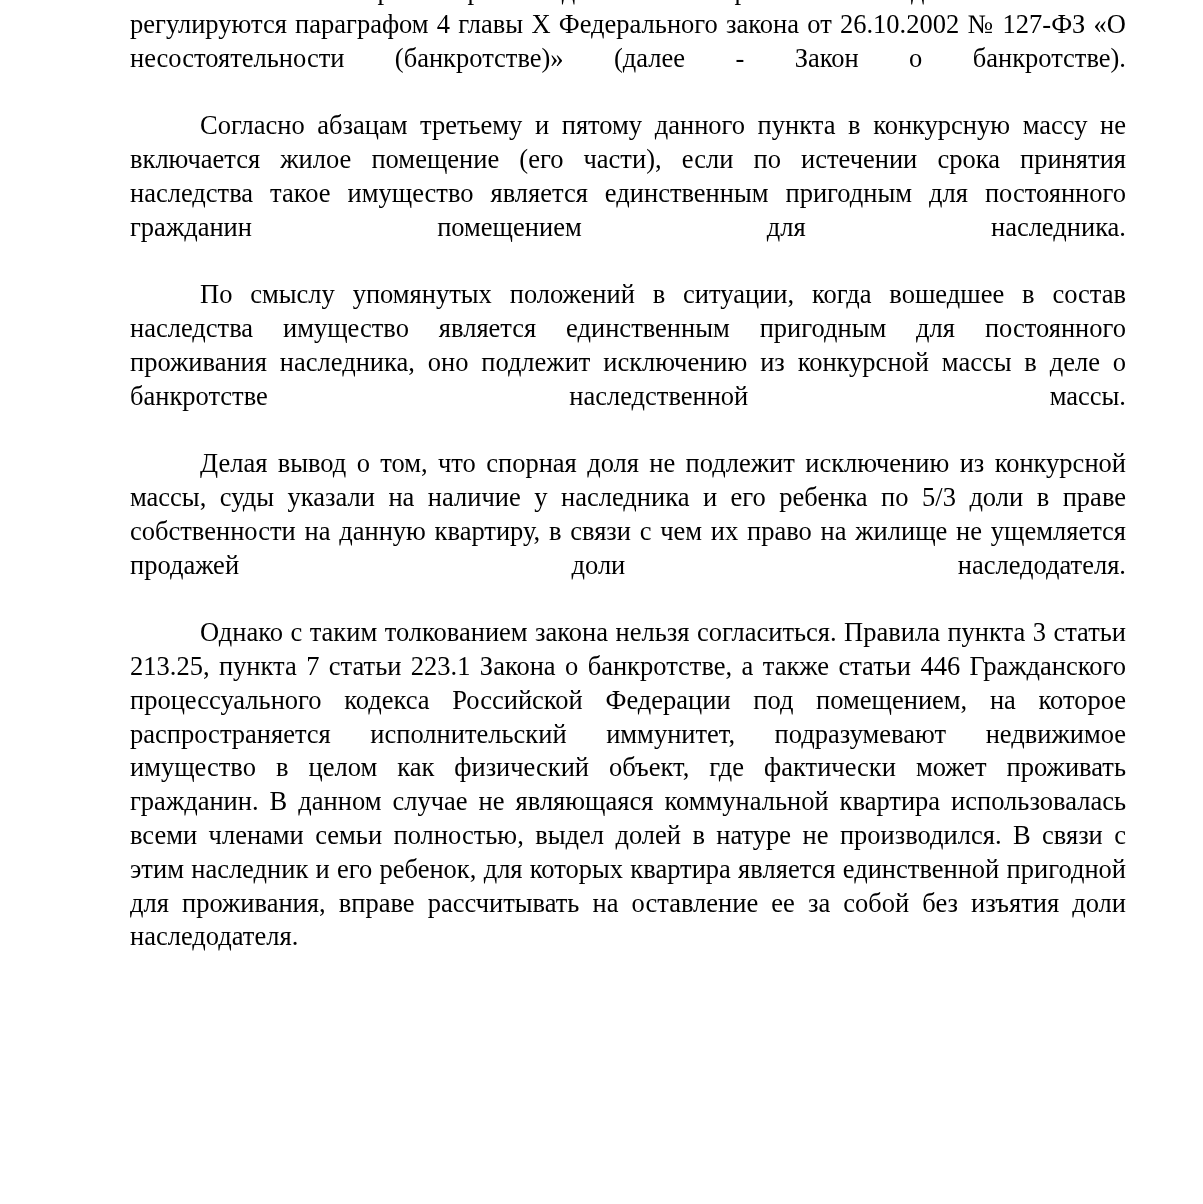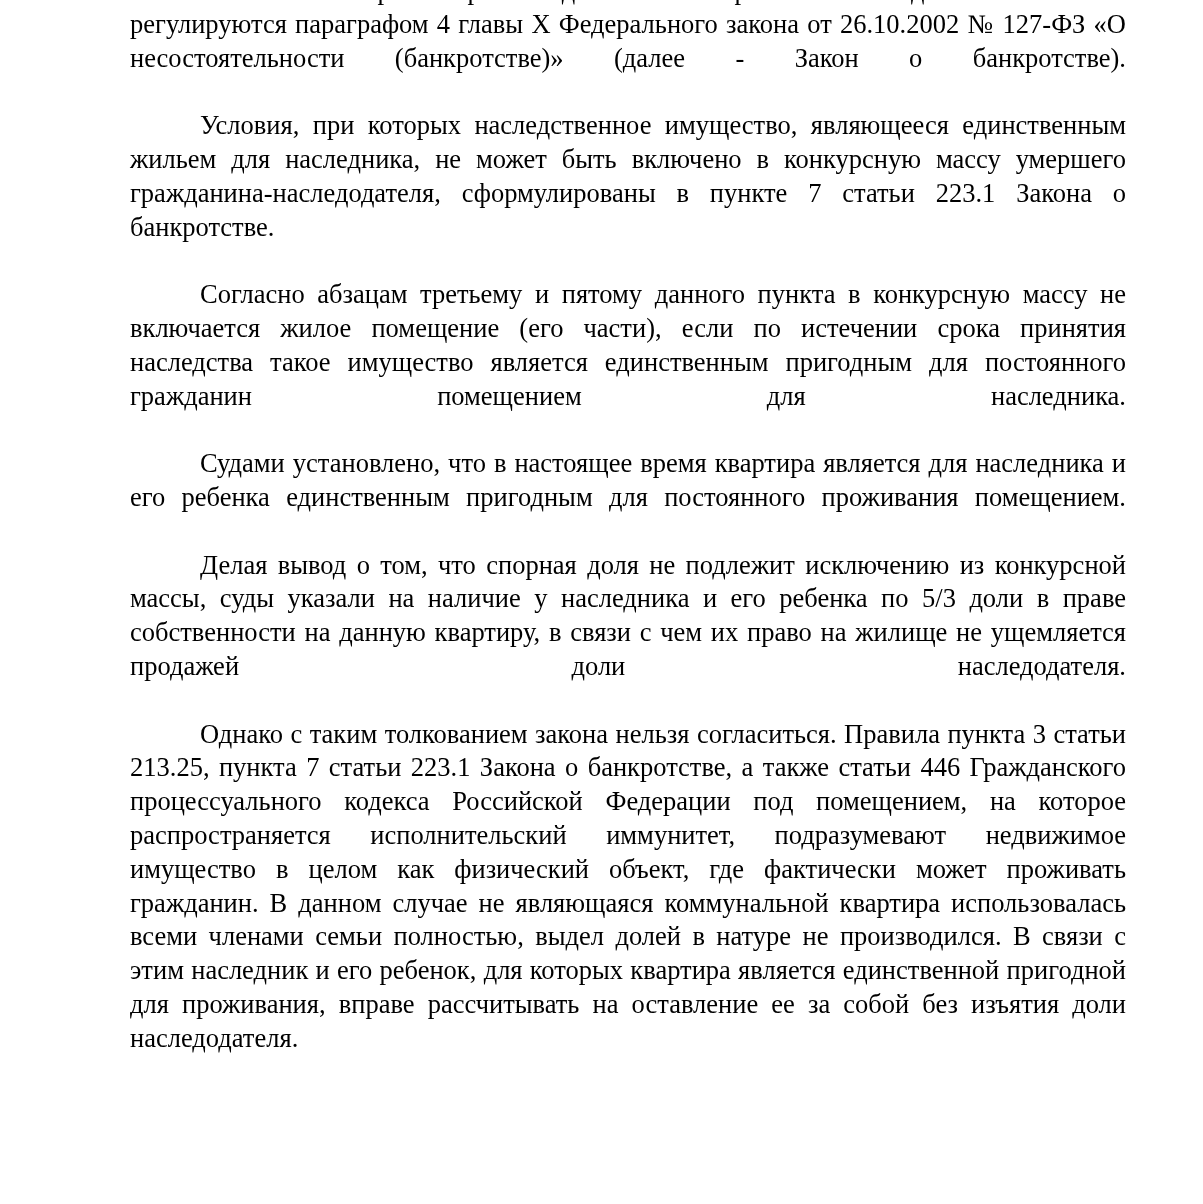--- a/index.html
+++ b/index.html
@@ -48,25 +48,24 @@
   }
 </style>
 </head>
 <body>
 
 <div id="doc-page">
   <div id="doc-body">
 
     <p class="para">Особенности рассмотрения дела о банкротстве наследственной массы регулируются параграфом 4 главы X Федерального закона от 26.10.2002 № 127-ФЗ «О несостоятельности (банкротстве)» (далее - Закон о банкротстве).</p>
 
-    <p class="para">Условия, при которых наследственное имущество, являющееся единственным жильем для наследника, не может быть включено в конкурсную массу умершего гражданина-наследодателя, сформулированы в пункте 7 статьи 223.1 Закона о банкротстве.</p>
 
     <p class="para">Согласно абзацам третьему и пятому данного пункта в конкурсную массу не включается жилое помещение (его части), если по истечении срока принятия наследства такое имущество является единственным пригодным для постоянного гражданин помещением для наследника.</p>
 
+    <p class="para">По смыслу упомянутых положений в ситуации, когда вошедшее в состав наследства имущество является единственным пригодным для постоянного проживания наследника, оно подлежит исключению из конкурсной массы в деле о банкротстве наследственной массы.</p>
 
-    <p class="para">Судами установлено, что в настоящее время квартира является для наследника и его ребенка единственным пригодным для постоянного проживания помещением.</p>
 
     <p class="para">Делая вывод о том, что спорная доля не подлежит исключению из конкурсной массы, суды указали на наличие у наследника и его ребенка по 5/3 доли в праве собственности на данную квартиру, в связи с чем их право на жилище не ущемляется продажей доли наследодателя.</p>
 
     <p class="para">Однако с таким толкованием закона нельзя согласиться. Правила пункта 3 статьи 213.25, пункта 7 статьи 223.1 Закона о банкротстве, а также статьи 446 Гражданского процессуального кодекса Российской Федерации под помещением, на которое распространяется исполнительский иммунитет, подразумевают недвижимое имущество в целом как физический объект, где фактически может проживать гражданин. В данном случае не являющаяся коммунальной квартира использовалась всеми членами семьи полностью, выдел долей в натуре не производился. В связи с этим наследник и его ребенок, для которых квартира является единственной пригодной для проживания, вправе рассчитывать на оставление ее за собой без изъятия доли наследодателя.</p>
 
   </div>
 </div>
 
 </body></html>

